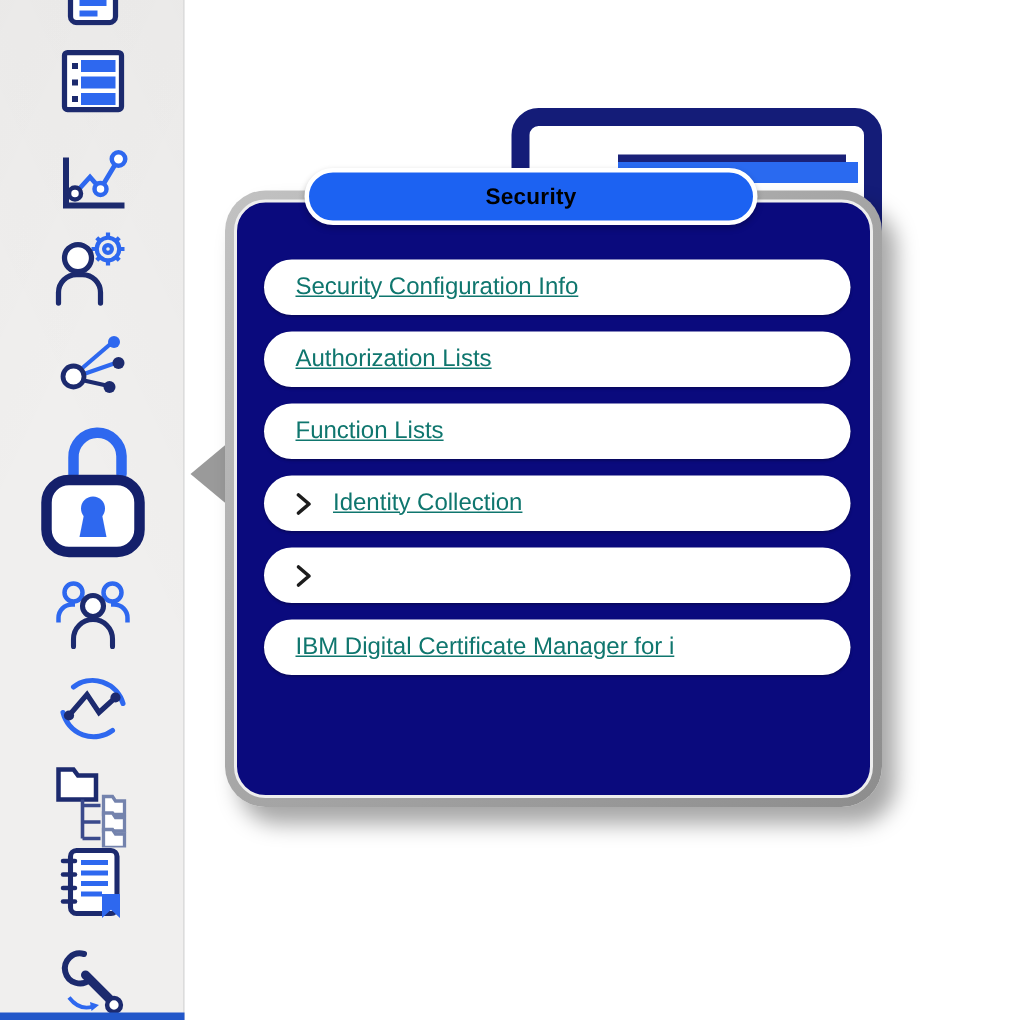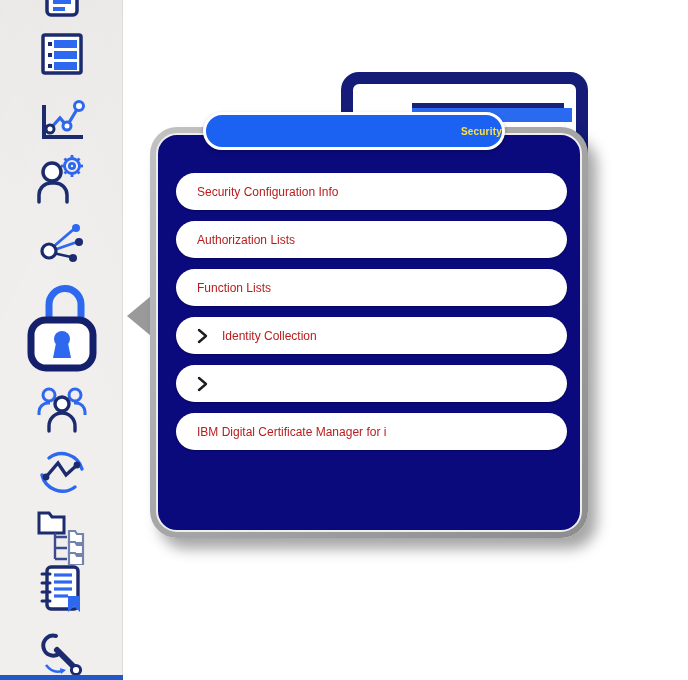--- a/index.html
+++ b/index.html
@@ -55,35 +55,36 @@
     position:relative;
   }
   .popup-arrow {
     position:absolute; left:127px; top:296px; width:0; height:0;
     border-top:20px solid transparent; border-bottom:20px solid transparent;
     border-right:24px solid #9a9a9a; z-index:2;
   }
   .popup-title-pill {
     position:absolute; left:203px; top:112px; width:302px; height:38px;
     background:#1c62f2; border:3px solid #ffffff; border-radius:22px;
-    display:flex; align-items:center; justify-content:flex-end;
-    color:#fde047; font-size:10px; font-weight:bold; letter-spacing:0.2px;
+    display:flex; align-items:center; justify-content:center;
+    color:#000000; font-size:15px; font-weight:bold; letter-spacing:0.2px;
     z-index:3; cursor:pointer;
     box-shadow:0 2px 4px rgba(0,0,0,0.25);
   }
 
   .menu {
     position:absolute; left:18px; right:13px; top:38px;
     display:flex; flex-direction:column; gap:11px;
   }
   .menu-item {
     height:37px; background:#ffffff; border-radius:19px;
     display:flex; align-items:center; padding-left:21px;
-    font-size:12px; color:#b91c1c; cursor:pointer;
+    font-size:16px; color:#0f766e; cursor:pointer;
     box-shadow:0 1px 2px rgba(0,0,0,0.3);
+    text-decoration:underline;
   }
   .menu-item .chevron { display:flex; align-items:center; margin-right:14px; }
   .menu-item .menu-label { white-space:nowrap; }
 </style>
 </head>
 <body>
 
 <div class="sidebar">
 
   <div class="icon-slot" style="top:-27px;">

